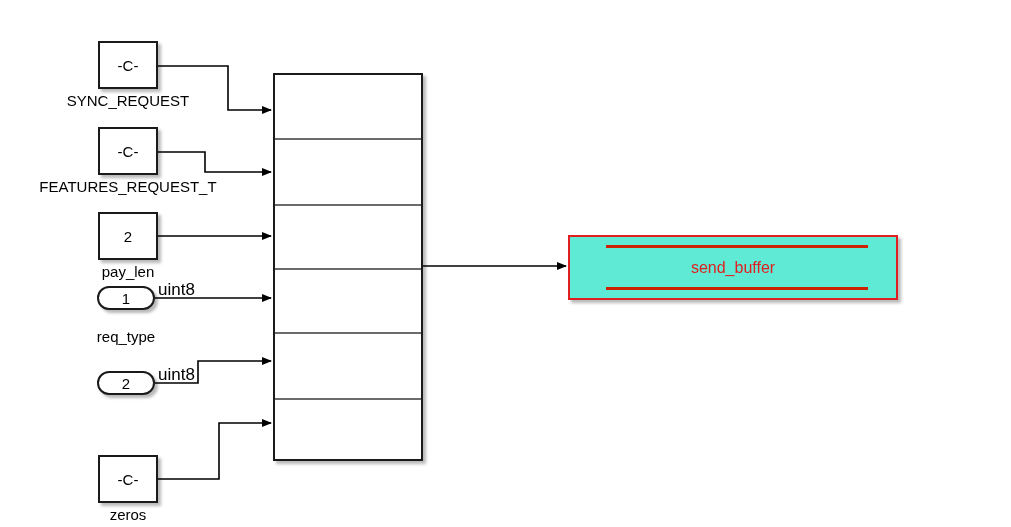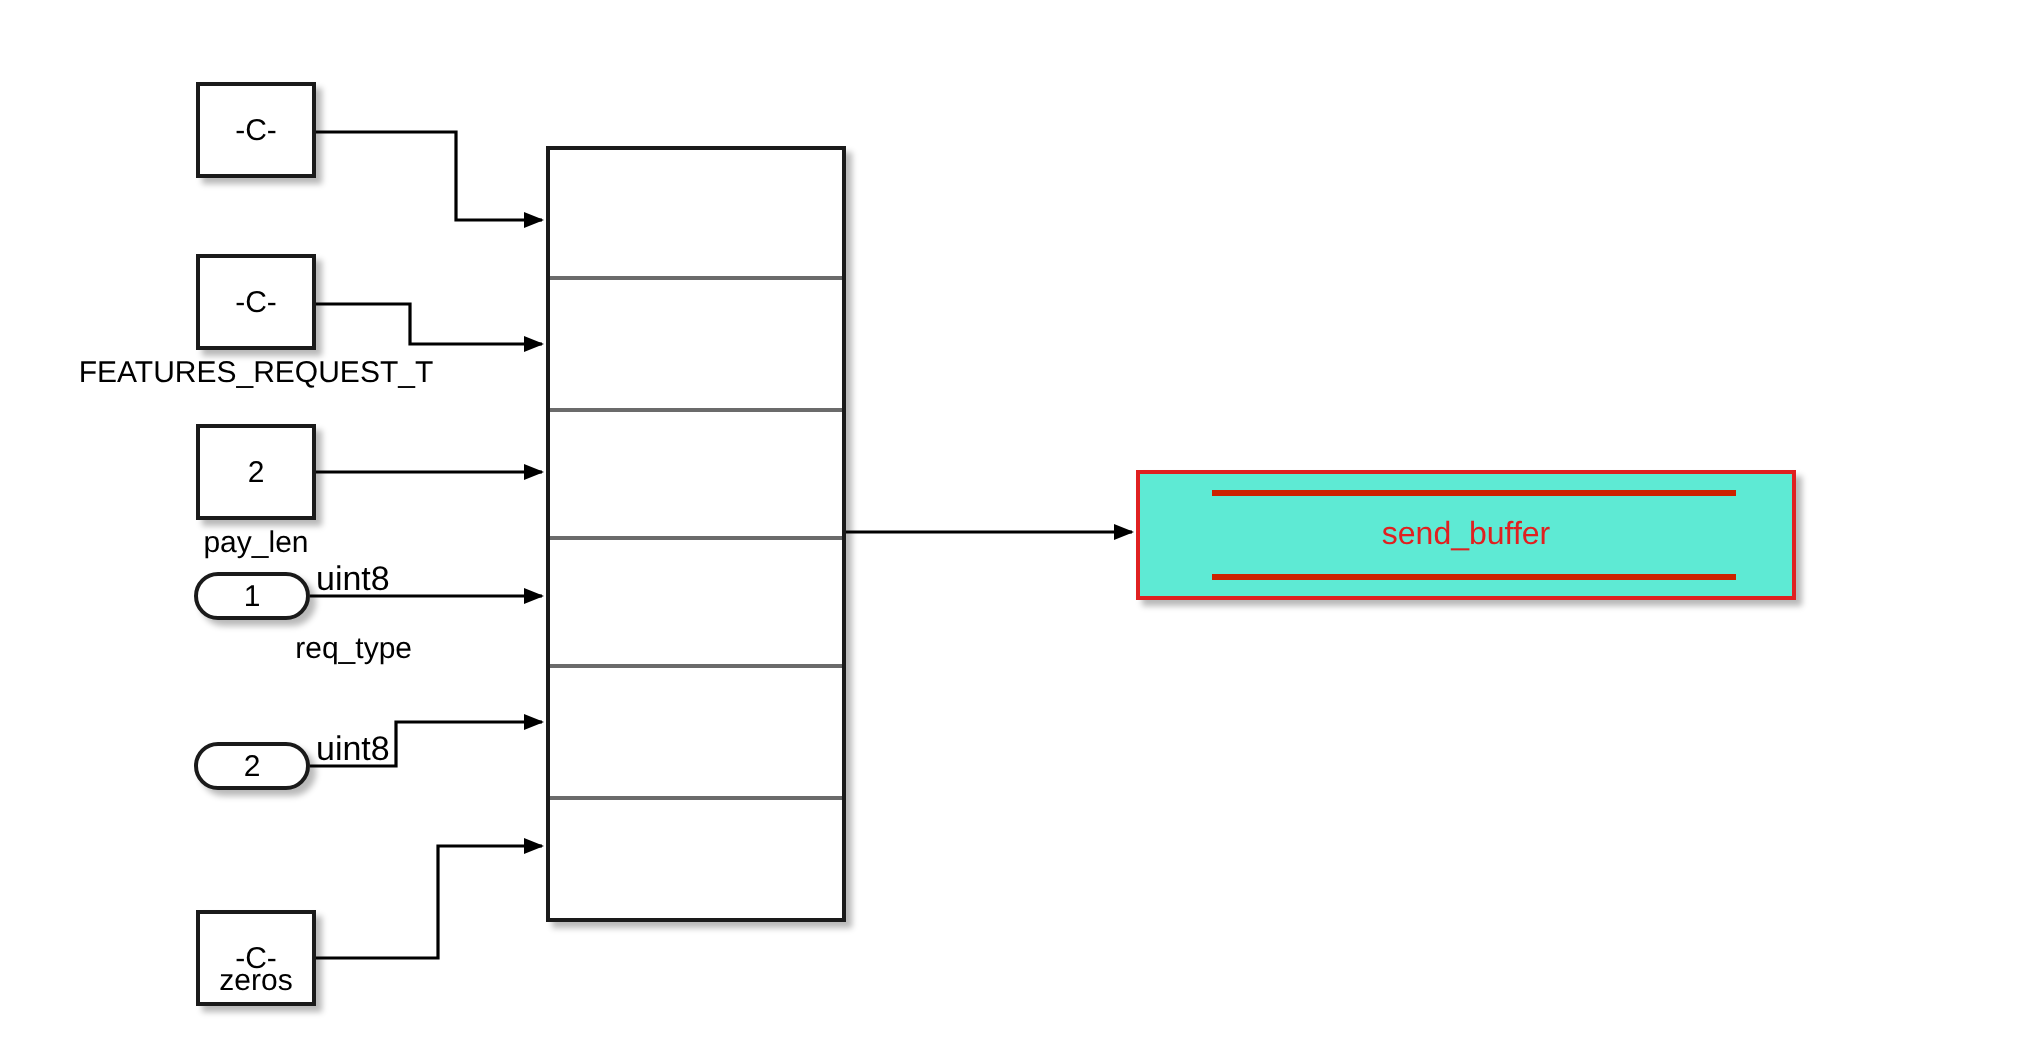--- a/index.html
+++ b/index.html
@@ -148,46 +148,47 @@
     <path d="M155,383 L198,383 L198,361 L271,361" fill="none" stroke="#000000" stroke-width="1.6" marker-end="url(#arrow)"></path>
 
     <path d="M158,479 L219,479 L219,423 L271,423" fill="none" stroke="#000000" stroke-width="1.6" marker-end="url(#arrow)"></path>
 
     <path d="M423,266 L566,266" fill="none" stroke="#000000" stroke-width="1.6" marker-end="url(#arrow)"></path>
   </svg>
 
   <div class="blk const-blk" style="left:98px; top:41px;">
     <span class="blk-txt">-C-</span>
   </div>
+  <div class="caption" style="left:0px; top:92px; width:256px;">SYNC_REQUEST</div>
 
   <div class="blk const-blk" style="left:98px; top:127px;">
     <span class="blk-txt">-C-</span>
   </div>
   <div class="caption" style="left:0px; top:178px; width:256px;text-align:center;">FEATURES_REQUEST_T</div>
 
   <div class="blk const-blk" style="left:98px; top:212px;">
     <span class="blk-txt">2</span>
   </div>
   <div class="caption" style="left:48px; top:263px; width:160px;">pay_len</div>
 
   <div class="blk port-blk" style="left:97px; top:286px;">
     <span class="blk-txt">1</span>
   </div>
   <div class="sig-label" style="left:158px; top:280px;">uint8</div>
-  <div class="caption" style="left:46px; top:316px; width:160px;text-align:right;">req_type</div>
+  <div class="caption" style="left:46px; top:328px; width:160px;">req_type</div>
 
   <div class="blk port-blk" style="left:97px; top:371px;">
     <span class="blk-txt">2</span>
   </div>
   <div class="sig-label" style="left:158px; top:365px;">uint8</div>
 
   <div class="blk const-blk" style="left:98px; top:455px;">
     <span class="blk-txt">-C-</span>
   </div>
-  <div class="caption" style="left:48px; top:482px; width:160px;">zeros</div>
+  <div class="caption" style="left:48px; top:506px; width:160px;">zeros</div>
 
   <div id="concat-block">
     <div class="seg-div" style="top:63px;"></div>
     <div class="seg-div" style="top:129px;"></div>
     <div class="seg-div" style="top:193px;"></div>
     <div class="seg-div" style="top:257px;"></div>
     <div class="seg-div" style="top:323px;"></div>
   </div>
 
   <div id="send-buffer-block">

